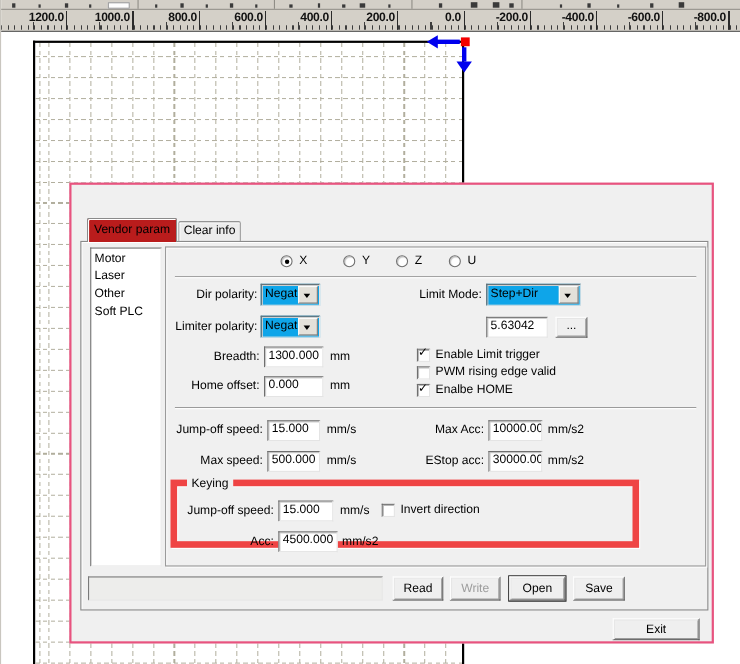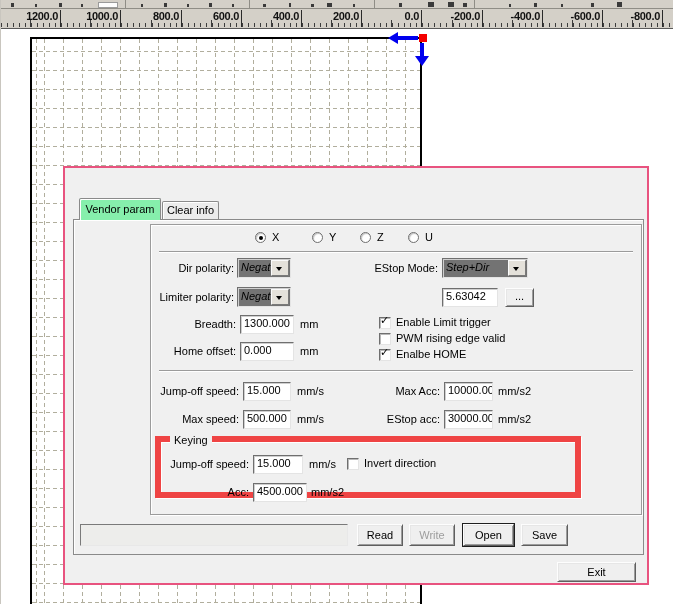--- a/index.html
+++ b/index.html
@@ -46,21 +46,21 @@
     border-top:10px solid #0000ee;border-left:7px solid transparent;border-right:7px solid transparent;}
 
   
   .dialog{position:absolute;left:62px;top:166px;width:586px;height:419px;box-sizing:border-box;
     border:2px solid #e8537f;background:#f0f0f0;}
   .titlebar{position:absolute;left:0;top:0;right:0;height:27px;background:#fff;}
   .titlebar .ttl{position:absolute;left:15px;top:0;line-height:27px;font-size:12px;color:#111;}
   .close-x{position:absolute;right:13px;top:4px;width:18px;height:18px;text-align:center;line-height:18px;
     font-size:13px;color:#222;cursor:default;}
 
-  .tab{position:absolute;box-sizing:border-box;background:#86efac;border:1px solid #8a8a8a;
+  .tab{position:absolute;box-sizing:border-box;background:#b91c1c;border:1px solid #8a8a8a;
     border-bottom:none;border-radius:2px 2px 0 0;box-shadow:inset 1px 1px 0 #fff;
     text-align:center;font-size:11px;}
   .tab.active{left:14px;top:30px;width:82px;height:22px;line-height:20px;z-index:3;}
   .tab.inactive{left:97px;top:33px;width:57px;height:19px;line-height:17px;z-index:1;background:#ececec;}
 
   .tabpage{position:absolute;left:8px;top:51px;width:571px;height:336px;box-sizing:border-box;
     background:#f0f0f0;border:1px solid #8a8a8a;box-shadow:inset 1px 1px 0 #fff;z-index:2;}
 
   .listbox{position:absolute;left:8px;top:5px;width:65px;height:290px;box-sizing:border-box;background:#fff;
     border:1px solid;border-color:#6f6f6f #e8e8e8 #e8e8e8 #6f6f6f;padding:1px 0 0 3px;}
@@ -70,22 +70,22 @@
     border:1px solid #9b9b9b;box-shadow:inset 1px 1px 0 #fff,1px 1px 0 #fff;}
   .etch{position:absolute;left:8px;width:474px;height:0;border-top:1px solid #9b9b9b;border-bottom:1px solid #fff;}
 
   .lbl{position:absolute;text-align:right;white-space:nowrap;font-size:11px;}
   .unit{position:absolute;white-space:nowrap;font-size:11px;}
 
   .field{position:absolute;box-sizing:border-box;background:#fff;border:1px solid;
     border-color:#6f6f6f #e4e4e4 #e4e4e4 #6f6f6f;box-shadow:inset 1px 1px 0 #cfcfcf;
     font-size:11px;padding:1px 0 0 3px;overflow:hidden;white-space:nowrap;}
 
-  .combo{position:absolute;box-sizing:border-box;background:#737373;border:1px solid;
-    border-color:#6f6f6f #e4e4e4 #e4e4e4 #6f6f6f;box-shadow:inset 1px 1px 0 #cfcfcf;overflow:hidden;font-style:italic;}
+  .combo{position:absolute;box-sizing:border-box;background:#0ea5e9;border:1px solid;
+    border-color:#6f6f6f #e4e4e4 #e4e4e4 #6f6f6f;box-shadow:inset 1px 1px 0 #cfcfcf;overflow:hidden;}
   .combo .cval{position:absolute;left:3px;top:2px;font-size:11px;white-space:nowrap;}
   .combo .cbtn{position:absolute;right:1px;top:1px;bottom:1px;width:16px;background:#e4e1da;
     border:1px solid;border-color:#fbfbfb #7a7a7a #7a7a7a #fbfbfb;}
   .combo .caret{position:absolute;left:4px;top:6px;width:0;height:0;
     border-top:4px solid #000;border-left:3.5px solid transparent;border-right:3.5px solid transparent;}
 
   .chk{position:absolute;}
   .chk .box{position:absolute;left:0;top:1px;width:12px;height:12px;box-sizing:border-box;background:#fff;
     border:1px solid;border-color:#6f6f6f #e4e4e4 #e4e4e4 #6f6f6f;box-shadow:inset 1px 1px 0 #b9b9b9;}
   .chk .tick{position:absolute;left:1px;top:-2px;font-family:"DejaVu Sans",sans-serif;
@@ -177,20 +177,26 @@
   <div class="arrow-down-head"></div>
   <div class="origin-square"></div>
 
   <div class="dialog">
 
     <div class="tab active">Vendor param</div>
     <div class="tab inactive">Clear info</div>
 
     <div class="tabpage">
 
+      <div class="listbox">
+        <div class="li">Motor</div>
+        <div class="li">Laser</div>
+        <div class="li">Other</div>
+        <div class="li">Soft PLC</div>
+      </div>
 
       <div class="groupbox">
 
         <div class="radio selected" style="left:104px;top:6px">
           <span class="circ"></span>
             <span class="dot"></span>
           <span class="rlabel">X</span>
         </div>
         <div class="radio" style="left:161px;top:6px">
           <span class="circ"></span>
@@ -207,21 +213,21 @@
 
         <div class="etch" style="top:26px"></div>
 
         <div class="lbl" style="left:0;top:37px;width:83px">Dir polarity:</div>
         <div class="combo" style="left:86px;top:33px;width:54px;height:20px">
           <span class="cval">Negat</span>
           <span class="cbtn">
               <span class="caret"></span>
             </span>
         </div>
-        <div class="lbl" style="left:150px;top:37px;width:137px">EStop Mode:</div>
+        <div class="lbl" style="left:150px;top:37px;width:137px">Limit Mode:</div>
         <div class="combo" style="left:291px;top:33px;width:86px;height:20px">
           <span class="cval">Step+Dir</span>
           <span class="cbtn">
               <span class="caret"></span>
             </span>
         </div>
 
         <div class="lbl" style="left:0;top:66px;width:83px">Limiter polarity:</div>
         <div class="combo" style="left:86px;top:62px;width:54px;height:20px">
           <span class="cval">Negat</span>

